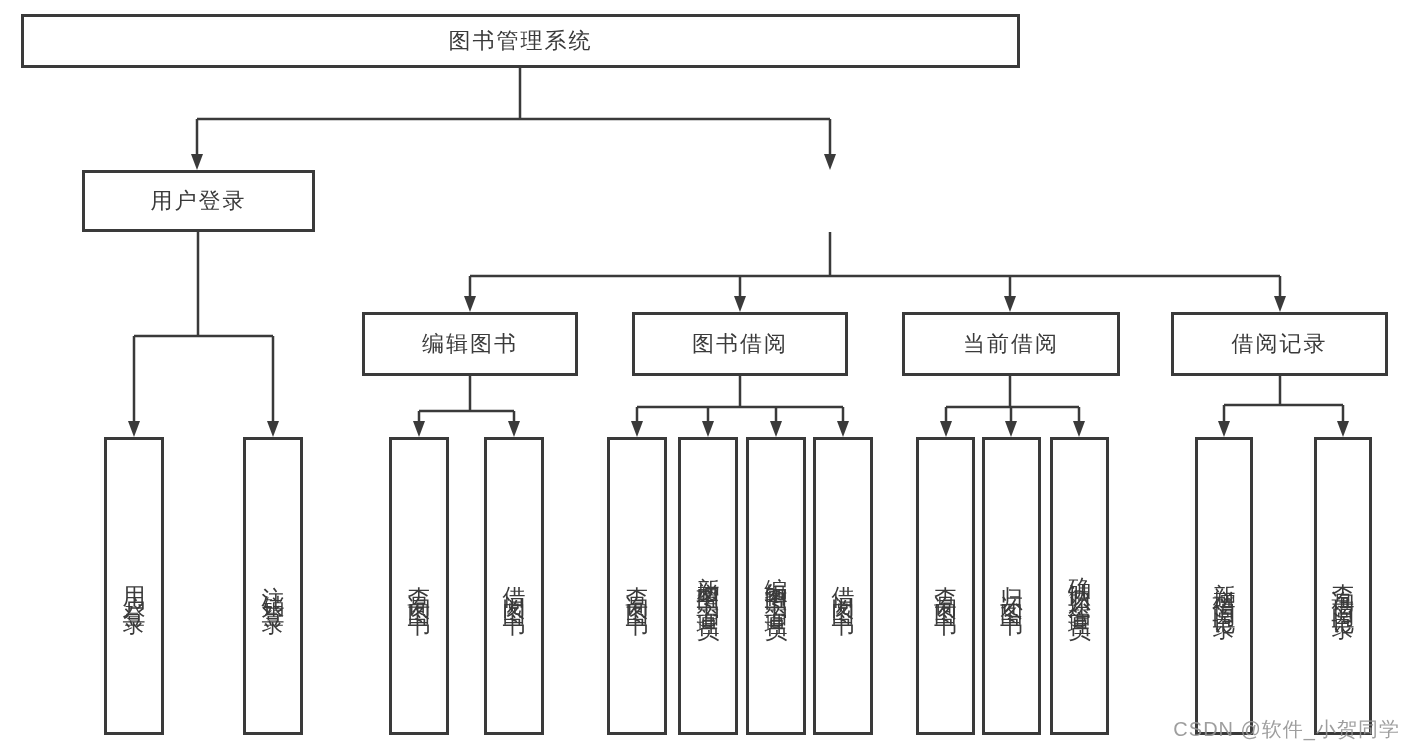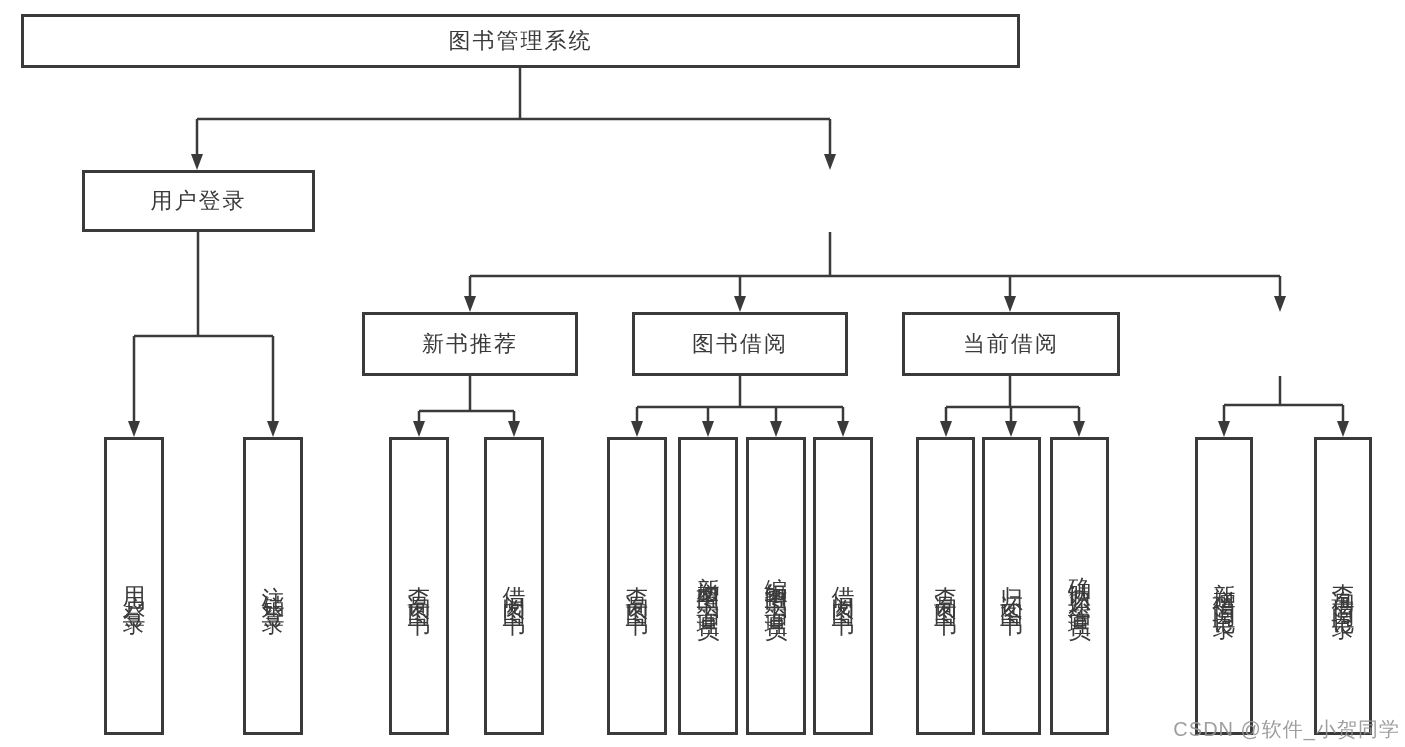--- a/index.html
+++ b/index.html
@@ -97,27 +97,30 @@
 
   <div class="box" style="left:21px; top:14px; width:999px; height:54px;">
     <span class="hlabel">图书管理系统</span>
   </div>
 
   <div class="box" style="left:82px; top:170px; width:233px; height:62px;">
     <span class="hlabel">用户登录</span>
   </div>
 
   <div class="box" style="left:362px; top:312px; width:216px; height:64px;">
-    <span class="hlabel">新书推荐</span>
+    <span class="hlabel">编辑图书</span>
   </div>
   <div class="box" style="left:902px; top:312px; width:218px; height:64px;">
     <span class="hlabel">当前借阅</span>
   </div>
   <div class="box" style="left:632px; top:312px; width:216px; height:64px;">
     <span class="hlabel">图书借阅</span>
+  </div>
+  <div class="box" style="left:1171px; top:312px; width:217px; height:64px;">
+    <span class="hlabel">借阅记录</span>
   </div>
 
   <div class="box vbox" style="left:104px; top:437px; width:60px; height:298px;">
     <span class="vlabel">用户登录</span>
   </div>
   <div class="box vbox" style="left:243px; top:437px; width:60px; height:298px;">
     <span class="vlabel">注销登录</span>
   </div>
 
   <div class="box vbox" style="left:389px; top:437px; width:60px; height:298px;">

